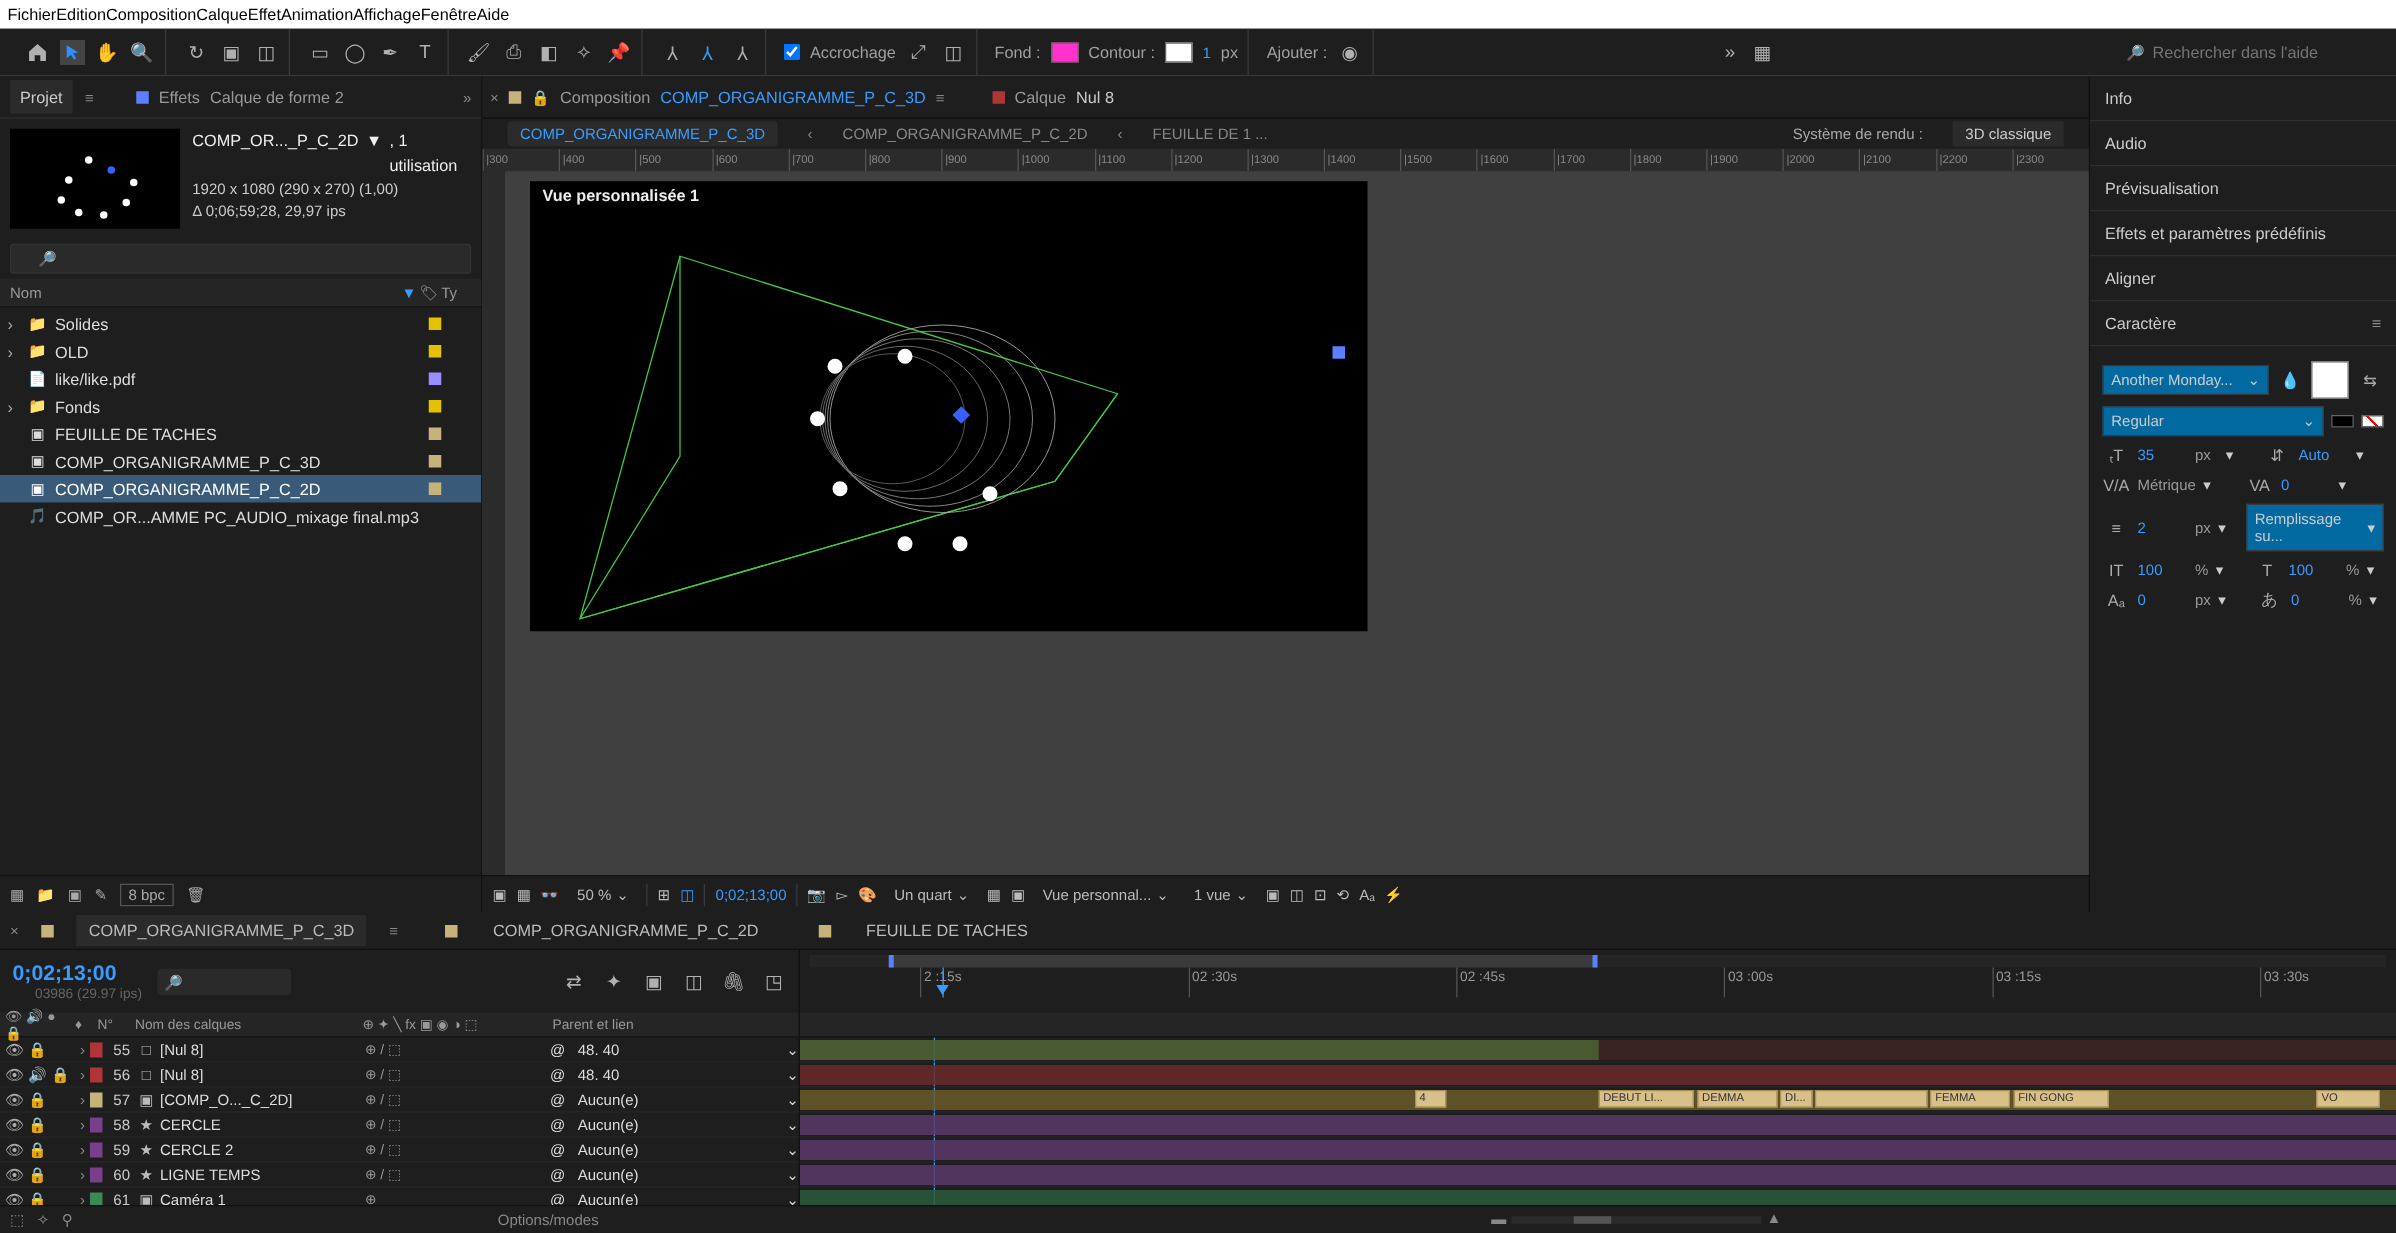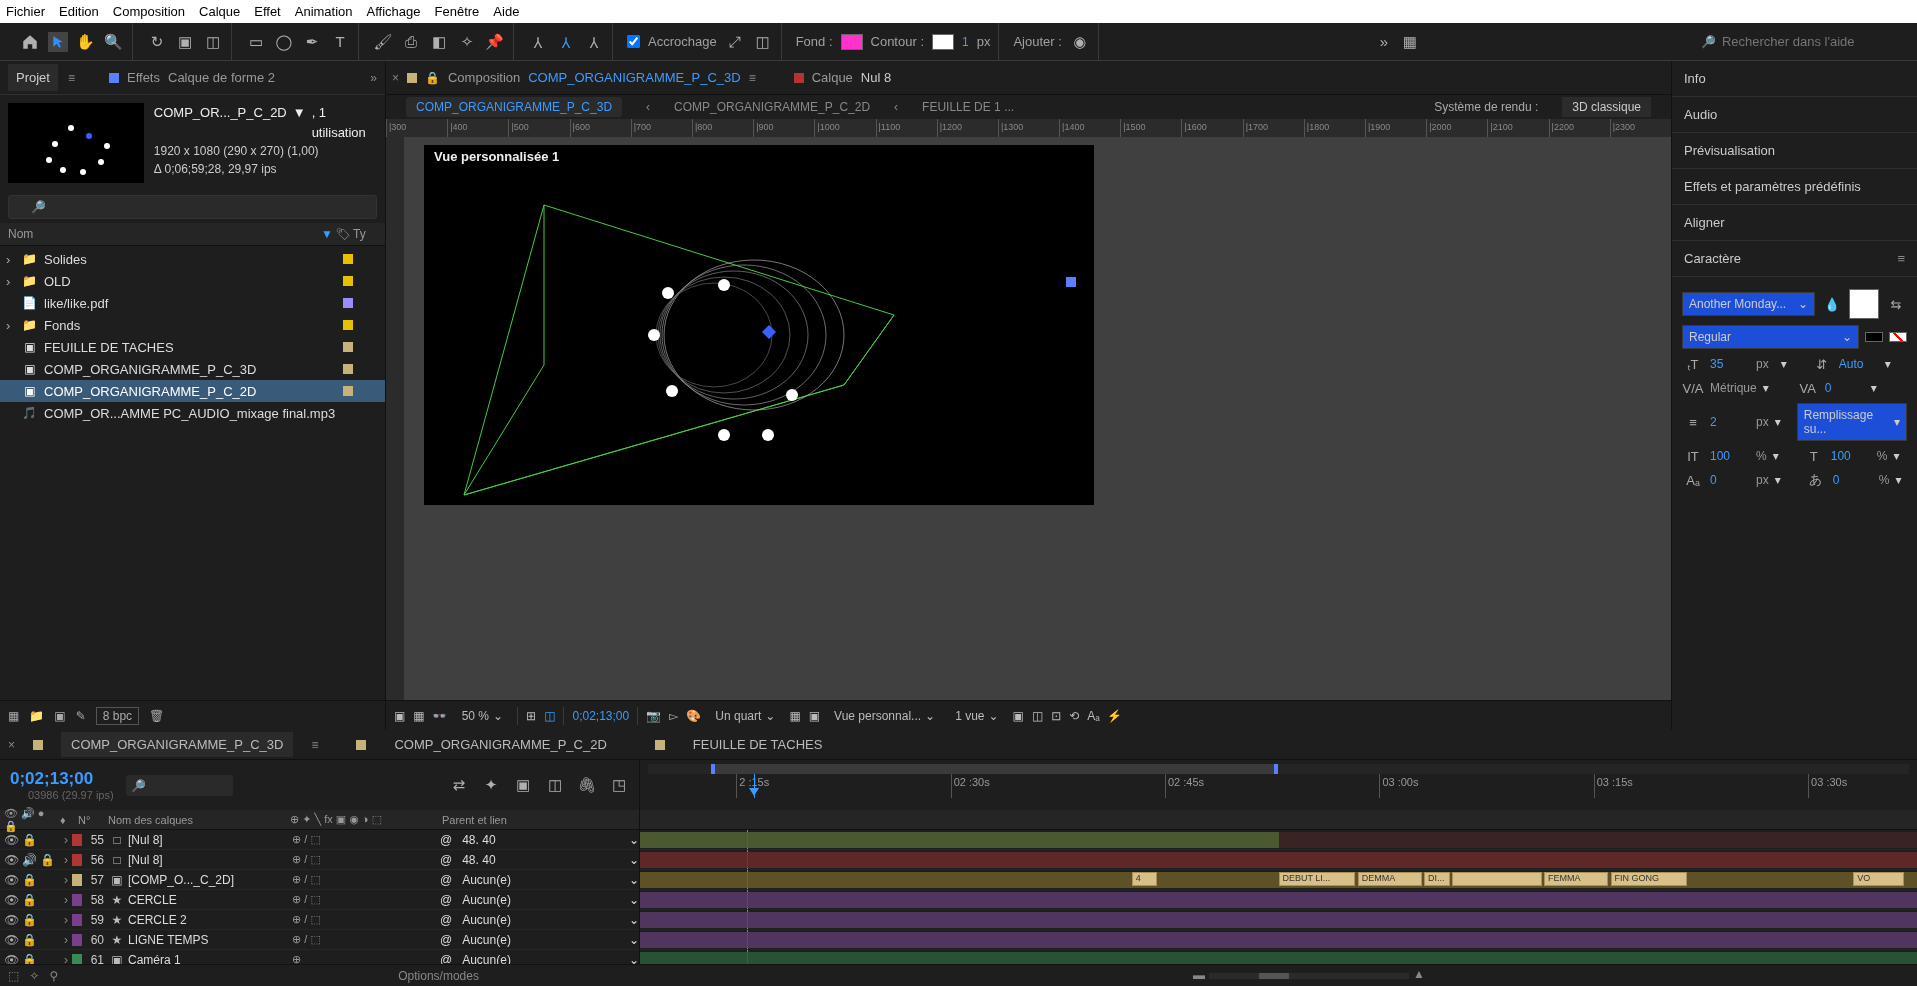--- a/index.html
+++ b/index.html
@@ -1,19 +1,19 @@
 <!DOCTYPE html>
 <html><head>
 <meta charset="utf-8">
 <style>
 * { margin: 0; padding: 0; box-sizing: border-box; font-family: "Segoe UI", Arial, sans-serif; }
 body { background: #1e1e1e; color: #ccc; font-size: 12px; width: 1917px; height: 986px; overflow: hidden; }
 
 
-.menu-bar { background: #fff; color: #000; height: 23px; display: flex; align-items: center; padding: 0 6px; gap: 14px; font-size: 13px; }
+.menu-bar { background: #fff; color: #000; height: 23px; display: flex; align-items: center; padding: 0 6px; font-size: 13px; }
 .menu-bar span { cursor: default; }
 
 
 .toolbar { background: #1e1e1e; border-bottom: 1px solid #3a3a3a; height: 38px; display: flex; align-items: center; padding: 0 12px; gap: 6px; }
 .tool-group { display: flex; gap: 8px; align-items: center; padding: 0 8px; border-right: 1px solid #3a3a3a; height: 100%; }
 .tool-group:last-child { border: none; }
 .tool-btn { width: 20px; height: 20px; display: flex; align-items: center; justify-content: center; color: #b0b0b0; cursor: pointer; font-size: 15px; }
 .tool-btn.active { background: #444; color: #2e8fff; }
 .swatch { width: 22px; height: 16px; display: inline-block; border: 1px solid #666; }
 .label { color: #a0a0a0; font-size: 13px; }
@@ -70,21 +70,21 @@
 .viewer-footer { height: 30px; background: #1e1e1e; border-top: 1px solid #111; display: flex; align-items: center; gap: 8px; padding: 0 8px; color: #bbb; font-size: 12px; }
 .viewer-footer .sep { width: 1px; height: 18px; background: #3a3a3a; }
 .viewer-footer .dd { display: flex; align-items: center; gap: 4px; padding: 2px 6px; }
 
 
 .right-panel { width: 246px; border-left: 1px solid #111; }
 .rp-item { padding: 10px 12px; border-bottom: 1px solid #2f2f2f; color: #ccc; font-size: 13px; cursor: pointer; }
 .rp-header { display: flex; justify-content: space-between; align-items: center; }
 .char-body { padding: 6px 10px; }
 .char-row { display: flex; align-items: center; gap: 6px; margin: 6px 0; }
-.char-select { background: #1d4ed8; border: 1px solid #3a3a3a; color: #ccc; padding: 4px 6px; font-size: 12px; flex: 1; display: flex; justify-content: space-between; align-items: center; }
+.char-select { background: #0369a1; border: 1px solid #3a3a3a; color: #ccc; padding: 4px 6px; font-size: 12px; flex: 1; display: flex; justify-content: space-between; align-items: center; }
 .char-swatch-big { width: 30px; height: 30px; background: #fff; border: 1px solid #666; }
 .char-swatch-sm { width: 18px; height: 10px; }
 .char-icon { width: 22px; height: 18px; display: flex; align-items: center; justify-content: center; color: #aaa; font-size: 13px; }
 .char-val { color: #3a9cff; font-size: 12px; width: 40px; }
 .char-unit { color: #999; font-size: 12px; }
 
 
 .timeline-area { height: 256px; background: #1e1e1e; display: flex; flex-direction: column; }
 .tl-tabs { height: 30px; display: flex; align-items: center; gap: 18px; padding: 0 8px; border-bottom: 1px solid #111; }
 .tl-tab { padding: 5px 10px; color: #bbb; font-size: 13px; display: flex; align-items: center; gap: 6px; }

